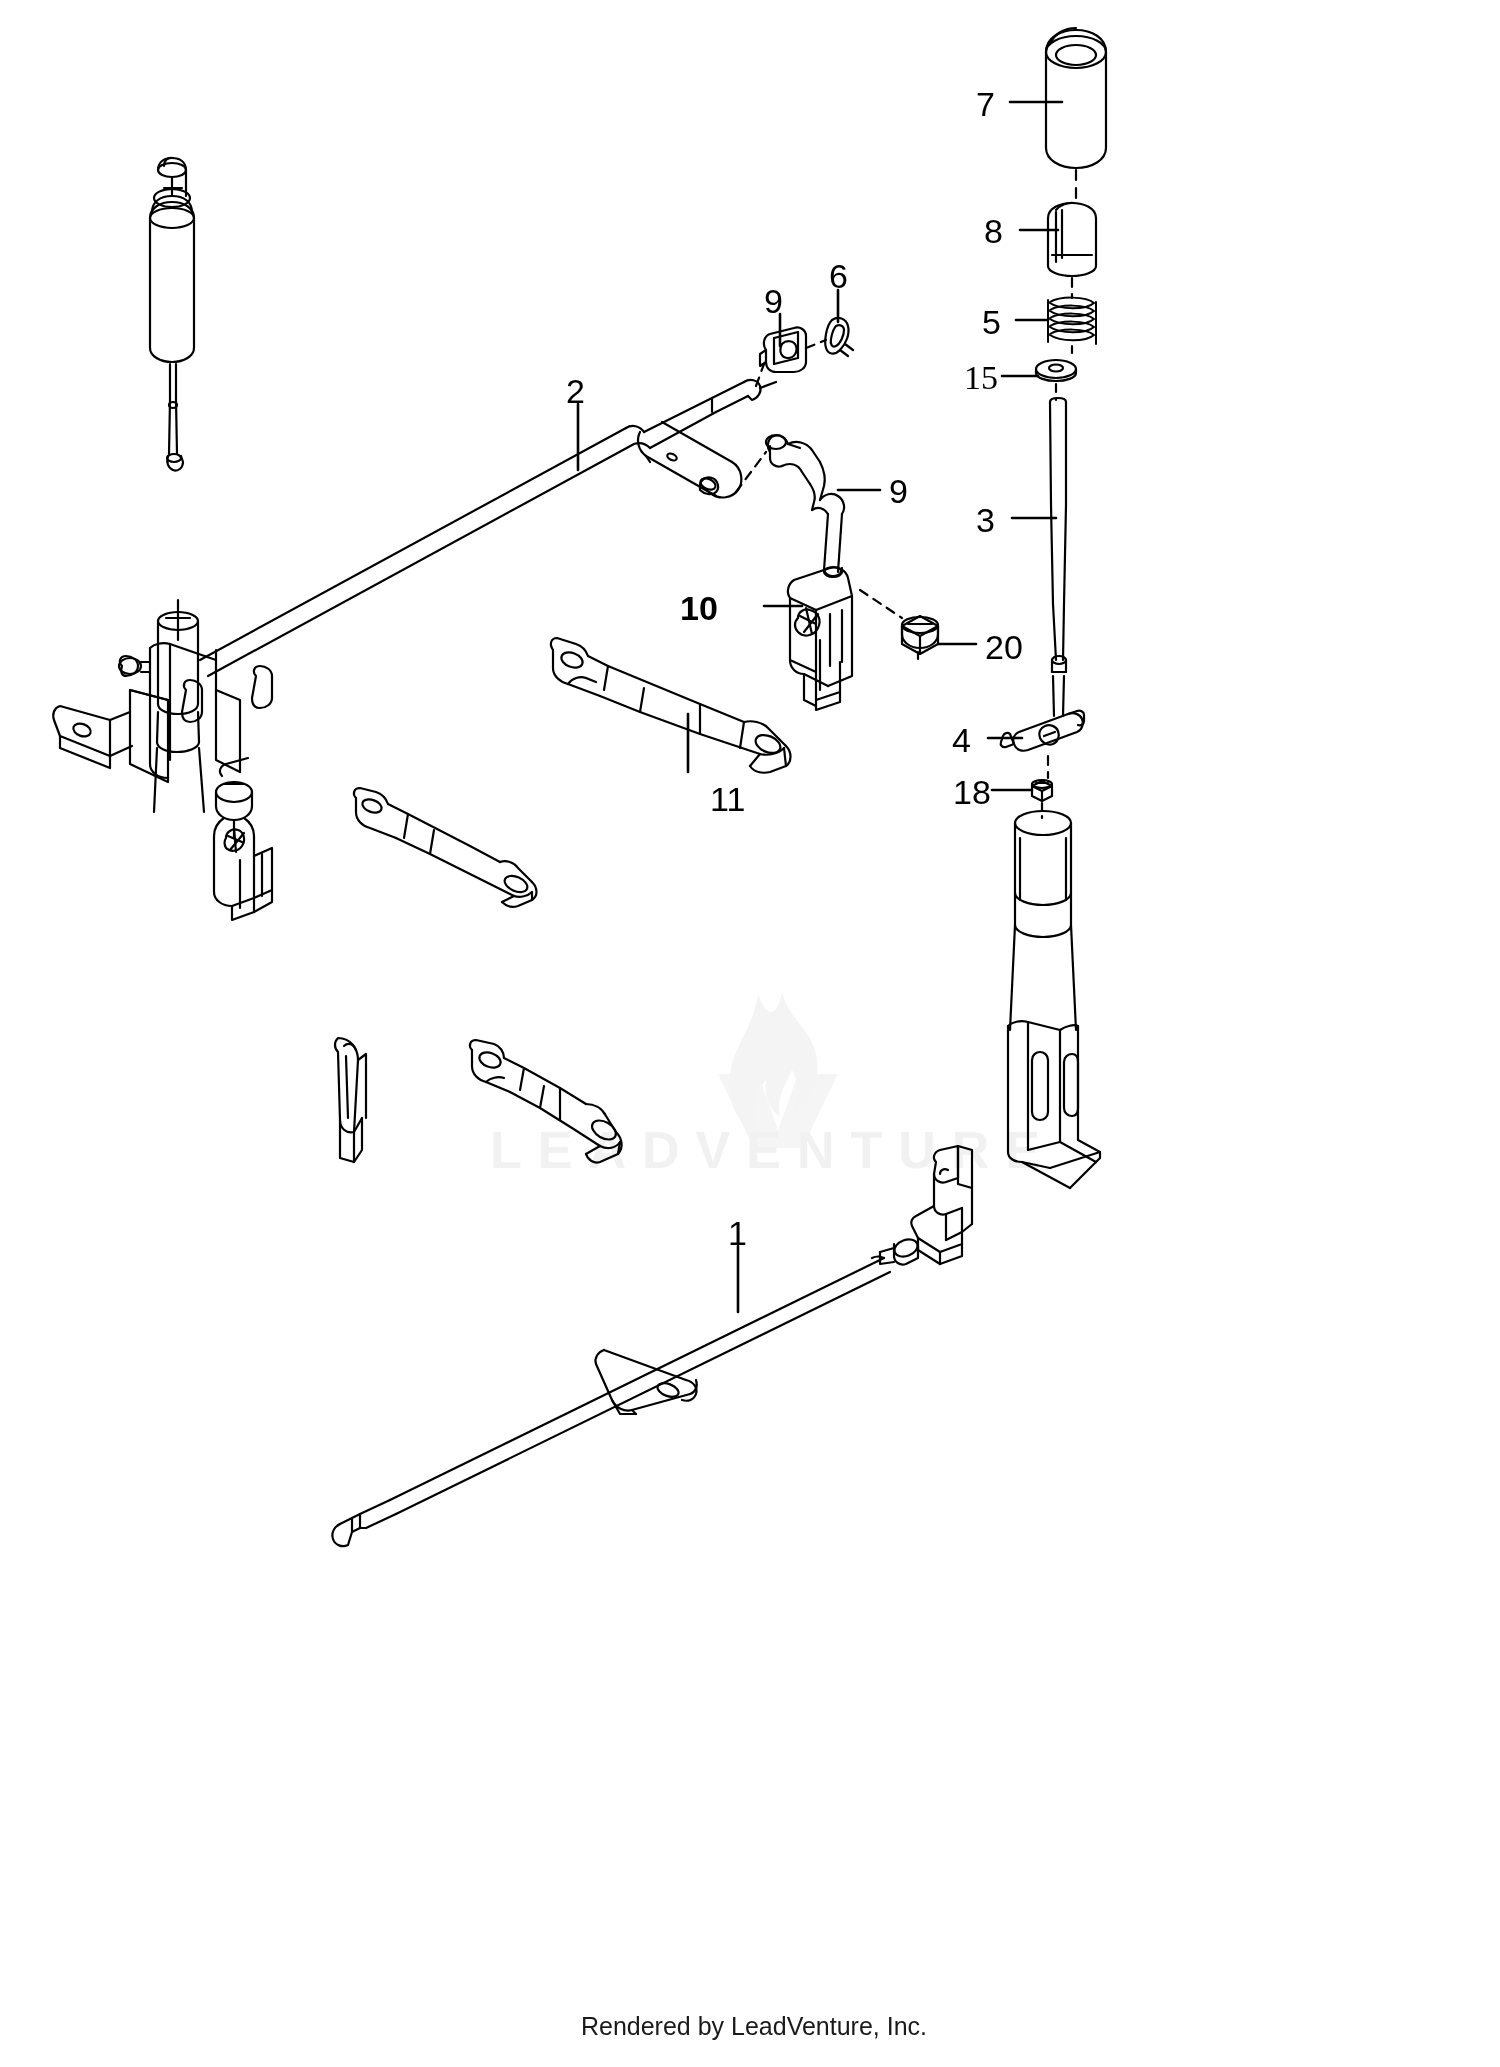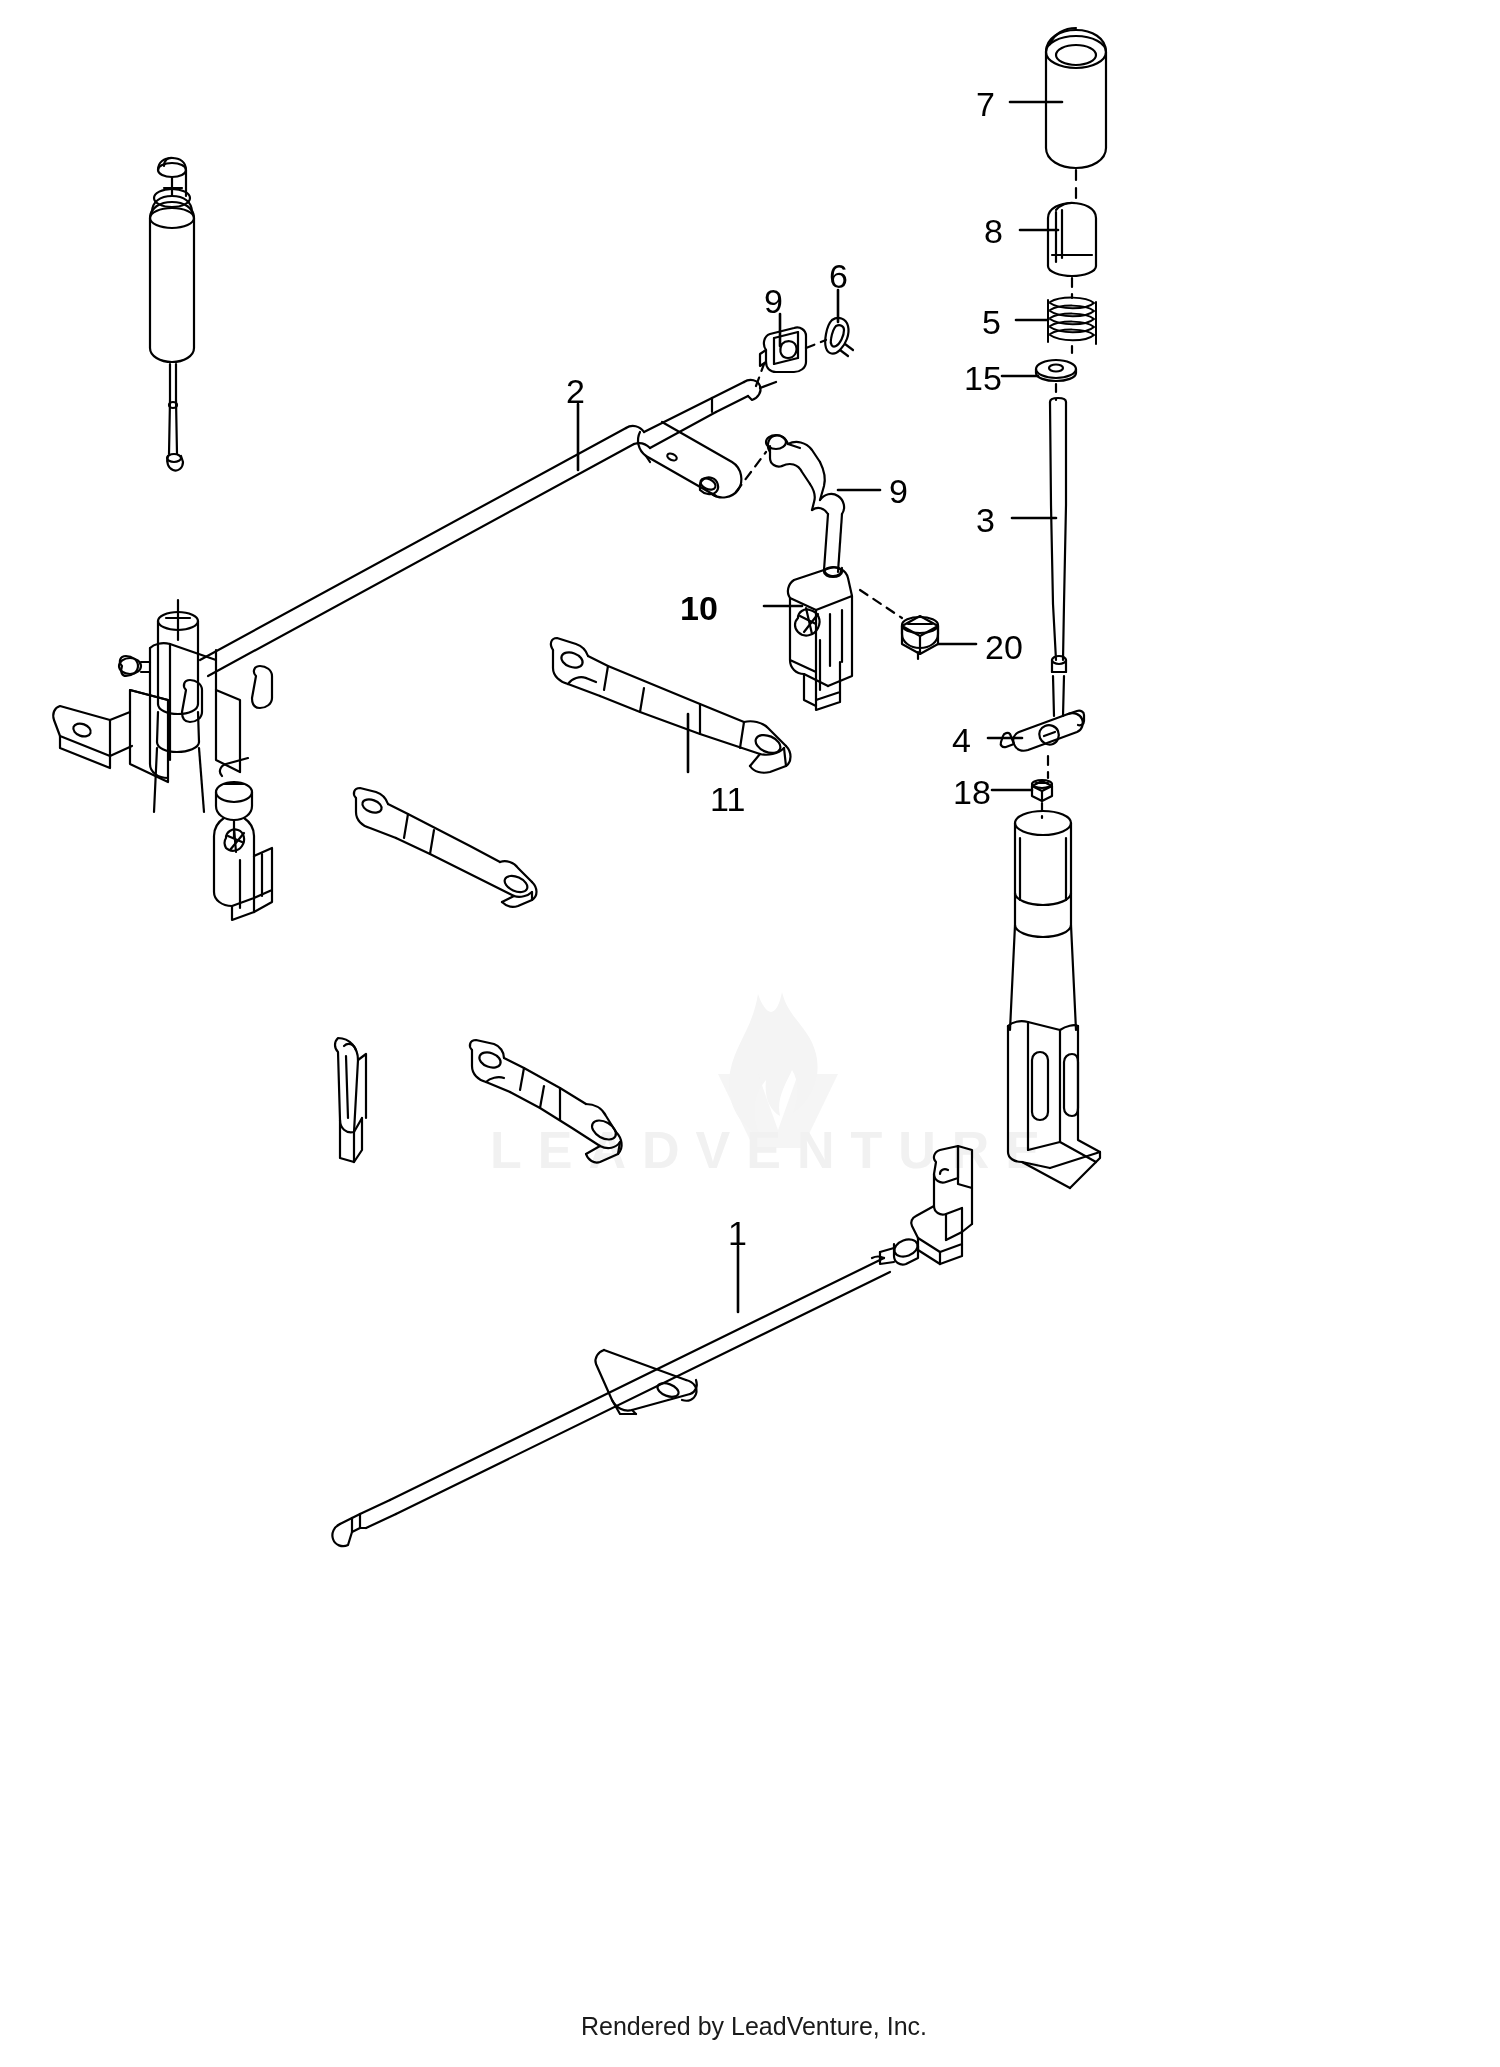--- a/index.html
+++ b/index.html
@@ -495,17 +495,17 @@
   <div class="callout-label" style="left:982px; top:305px;">5</div>
   <div class="callout-label" style="left:829px; top:259px;">6</div>
   <div class="callout-label" style="left:976px; top:87px;">7</div>
   <div class="callout-label" style="left:984px; top:214px;">8</div>
   <div class="callout-label" style="left:889px; top:474px;">9</div>
   <div class="callout-label" style="left:680px; top:591px;font-weight:bold;">10</div>
   <div class="callout-label" style="left:710px; top:782px;">11</div>
   <div class="callout-label" style="left:764px; top:284px;">9</div>
   <div class="callout-label" style="left:953px; top:775px;">18</div>
   <div class="callout-label" style="left:985px; top:630px;">20</div>
-  <div class="callout-label" style="left:964px; top:361px;">15</div>
+  <div class="callout-label" style="left:964px; top:361px;font-family:Liberation Serif, serif;">15</div>
 
   <div id="footer-credit">Rendered by LeadVenture, Inc.</div>
 
 </div>
 
 </body></html>

